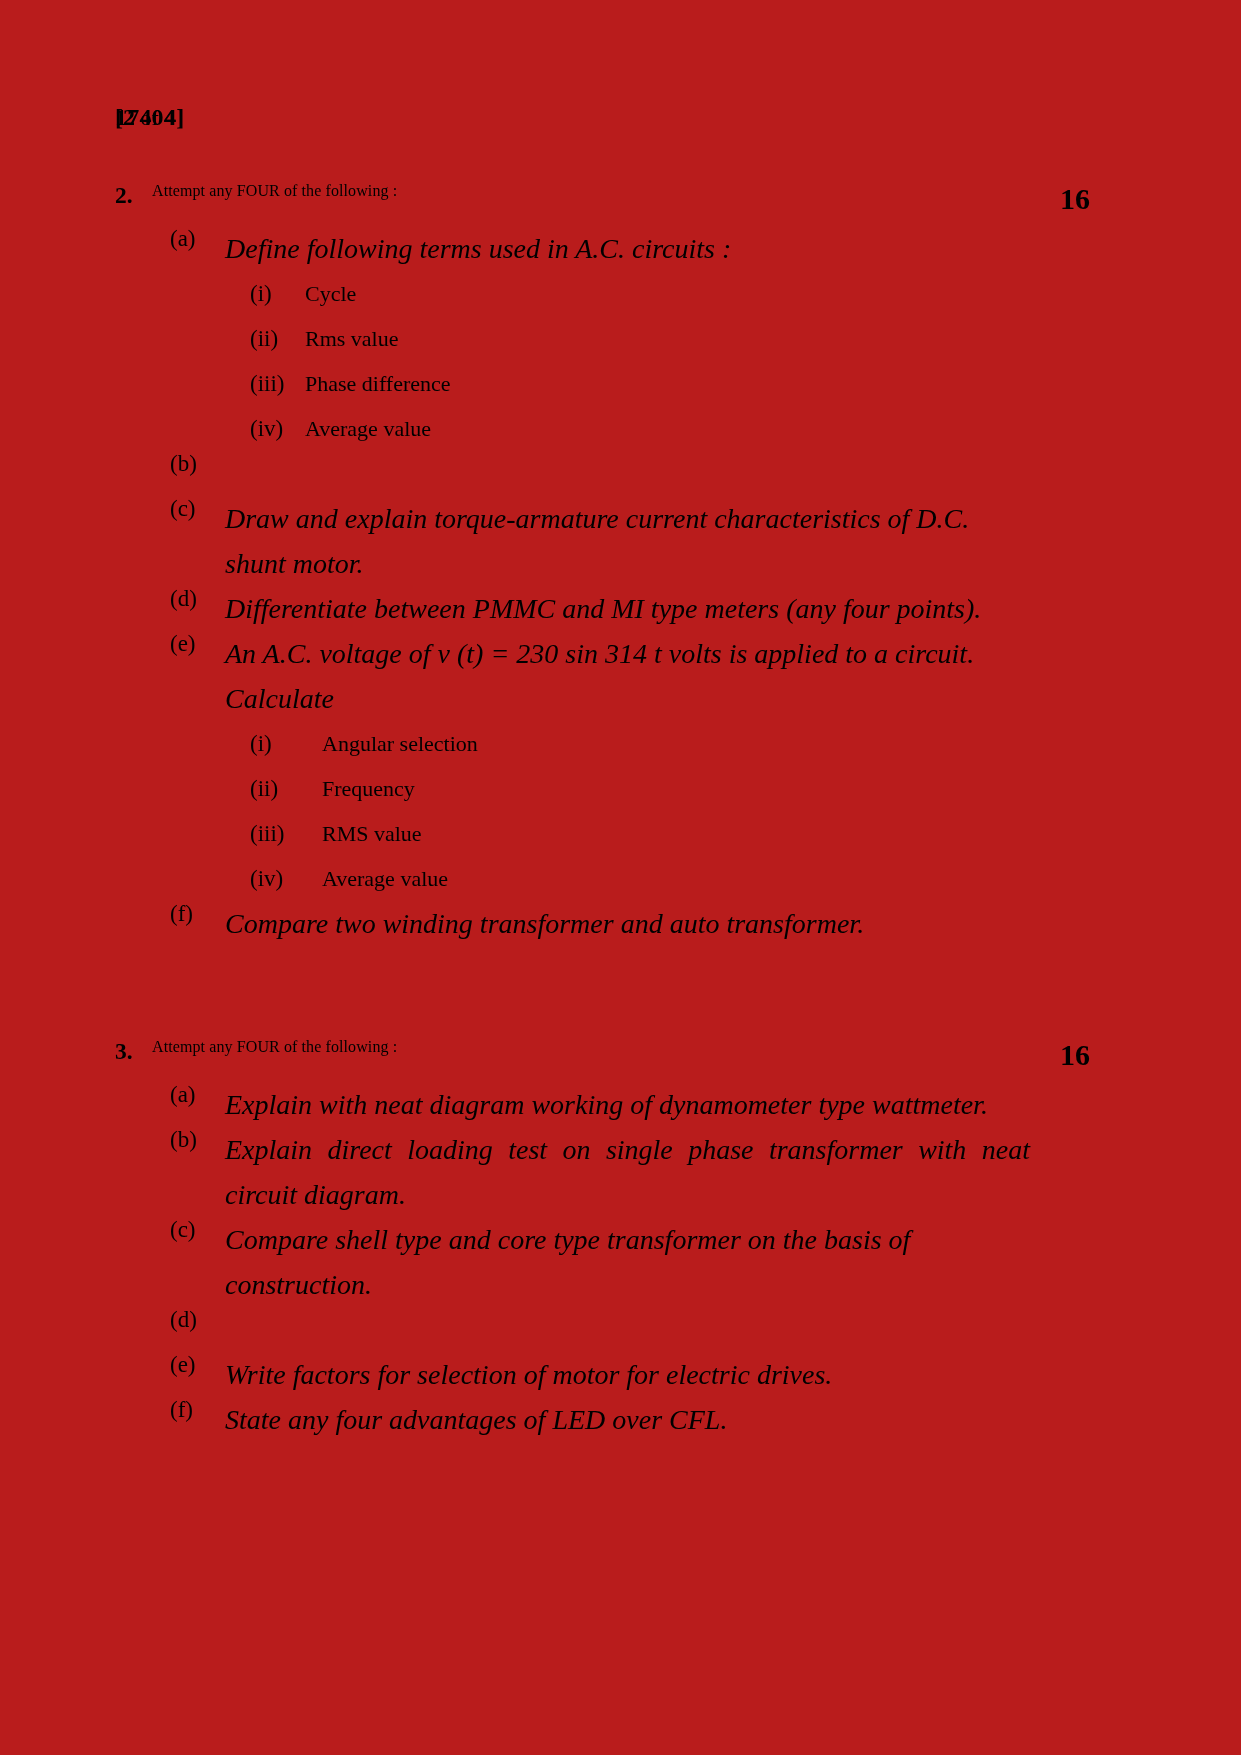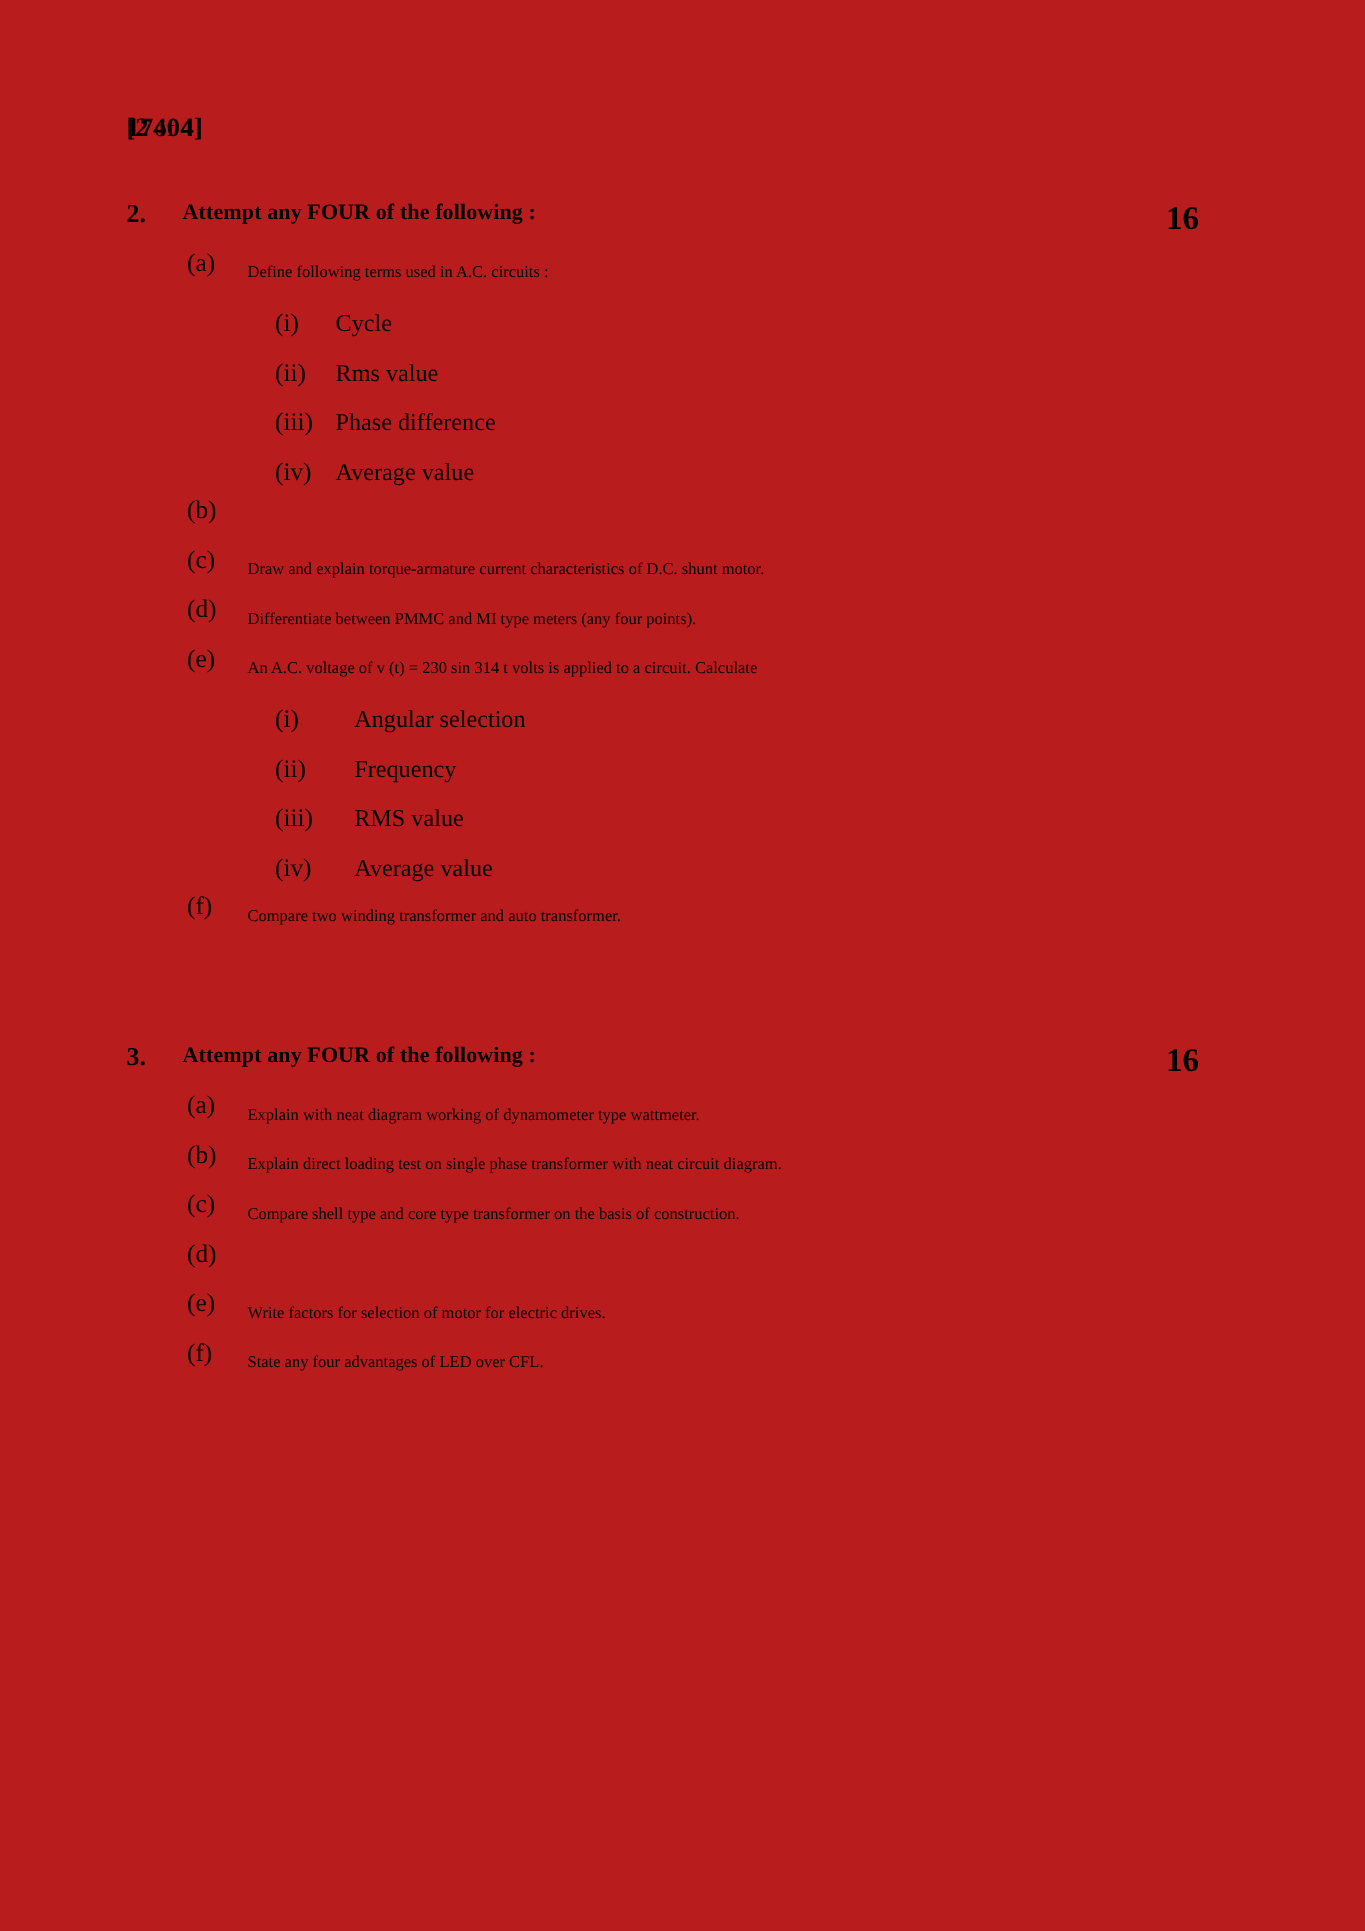--- a/index.html
+++ b/index.html
@@ -66,24 +66,24 @@
   }
   .q-num {
     position: absolute;
     left: 115px;
     top: 0;
     font-size: 23.5px;
     font-weight: bold;
   }
   .q-title {
     position: absolute;
-    left: 166px;
-    top: 0;
-    font-size: 20px;
-    font-weight: bold;
+    left: 152px;
+    top: 0;
+    font-size: 16px;
+    font-weight: normal;
     letter-spacing: 0.1px;
   }
   .q-marks {
     position: absolute;
     left: 900px;
     top: 0;
     width: 190px;
     text-align: right;
     font-size: 30px;
     font-weight: bold;
@@ -97,23 +97,24 @@
     padding-right: 211px;
     min-height: 45px;
   }
   .item > .marker {
     position: absolute;
     left: 170px;
     top: 0;
     font-size: 23px;
   }
   .item > .text {
-    font-size: 15px;
+    font-size: 28px;
     line-height: 45px;
     text-align: left;
+    font-style: italic;
   }
   .item > .text.justify {
     text-align: justify;
     text-align-last: left;
     text-justify: inter-word;
   }
 
   
   .sublist {
     position: relative;

